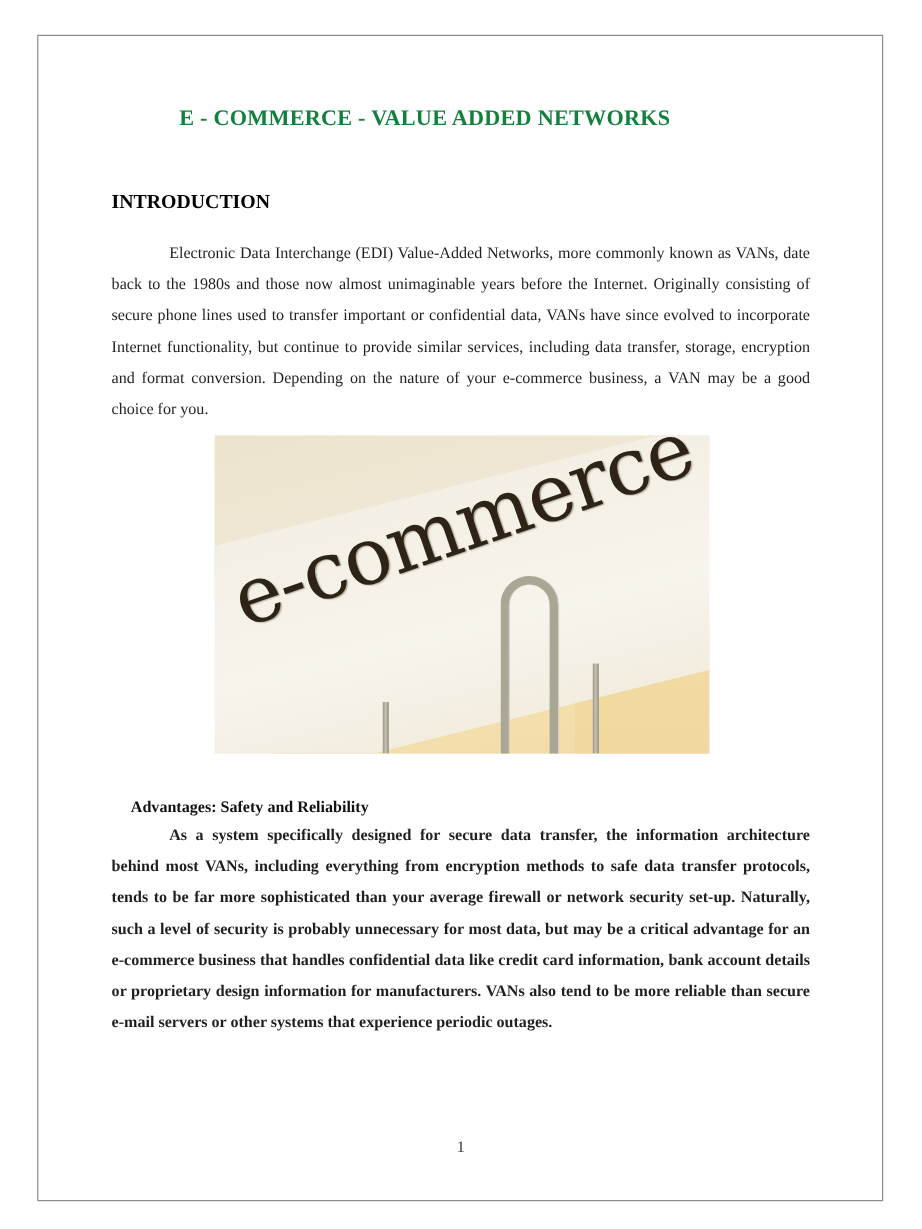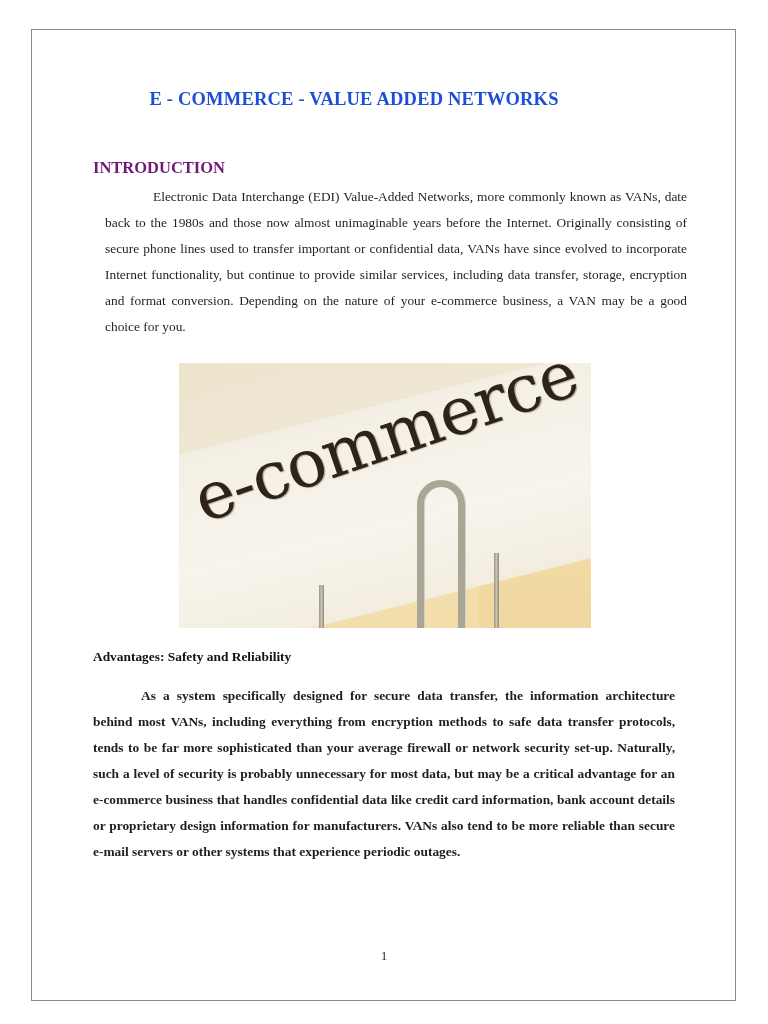--- a/index.html
+++ b/index.html
@@ -26,53 +26,53 @@
   }
   .doc-title {
     position: absolute;
     left: 0;
     width: 708px;
     top: 89px;
     text-align: center;
     font-weight: bold;
     font-size: 18.5px;
     letter-spacing: 0.2px;
-    color: #1d4ed8;
+    color: #15803d;
     margin: 0;
   }
   .section-heading {
     position: absolute;
     left: 93px;
     top: 158px;
     font-weight: bold;
     font-size: 16.5px;
-    color: #701a75;
+    color: #000000;
     margin: 0;
   }
   .para {
     position: absolute;
     left: 93px;
     width: 582px;
     font-size: 13.4px;
     line-height: 26px;
     text-align: justify;
     text-indent: 48px;
     margin: 0;
     color: #1f1f1f;
   }
-  .para-intro { top: 184px; margin-left: 12px; }
+  .para-intro { top: 198px; }
   .para-adv { top: 683px; font-weight: bold; }
   .sub-heading {
     position: absolute;
     left: 93px;
     top: 649px;
     font-weight: bold;
     font-size: 13.4px;
     color: #111;
-    margin: 0;
+    margin: 16px;
   }
   .figure {
     position: absolute;
     left: 179px;
     top: 363px;
     width: 412px;
     height: 265px;
     overflow: hidden;
     background: linear-gradient(160deg, #efe7d3 0%, #f3eee0 35%, #f6f2e8 55%, #efe5cc 100%);
   }

